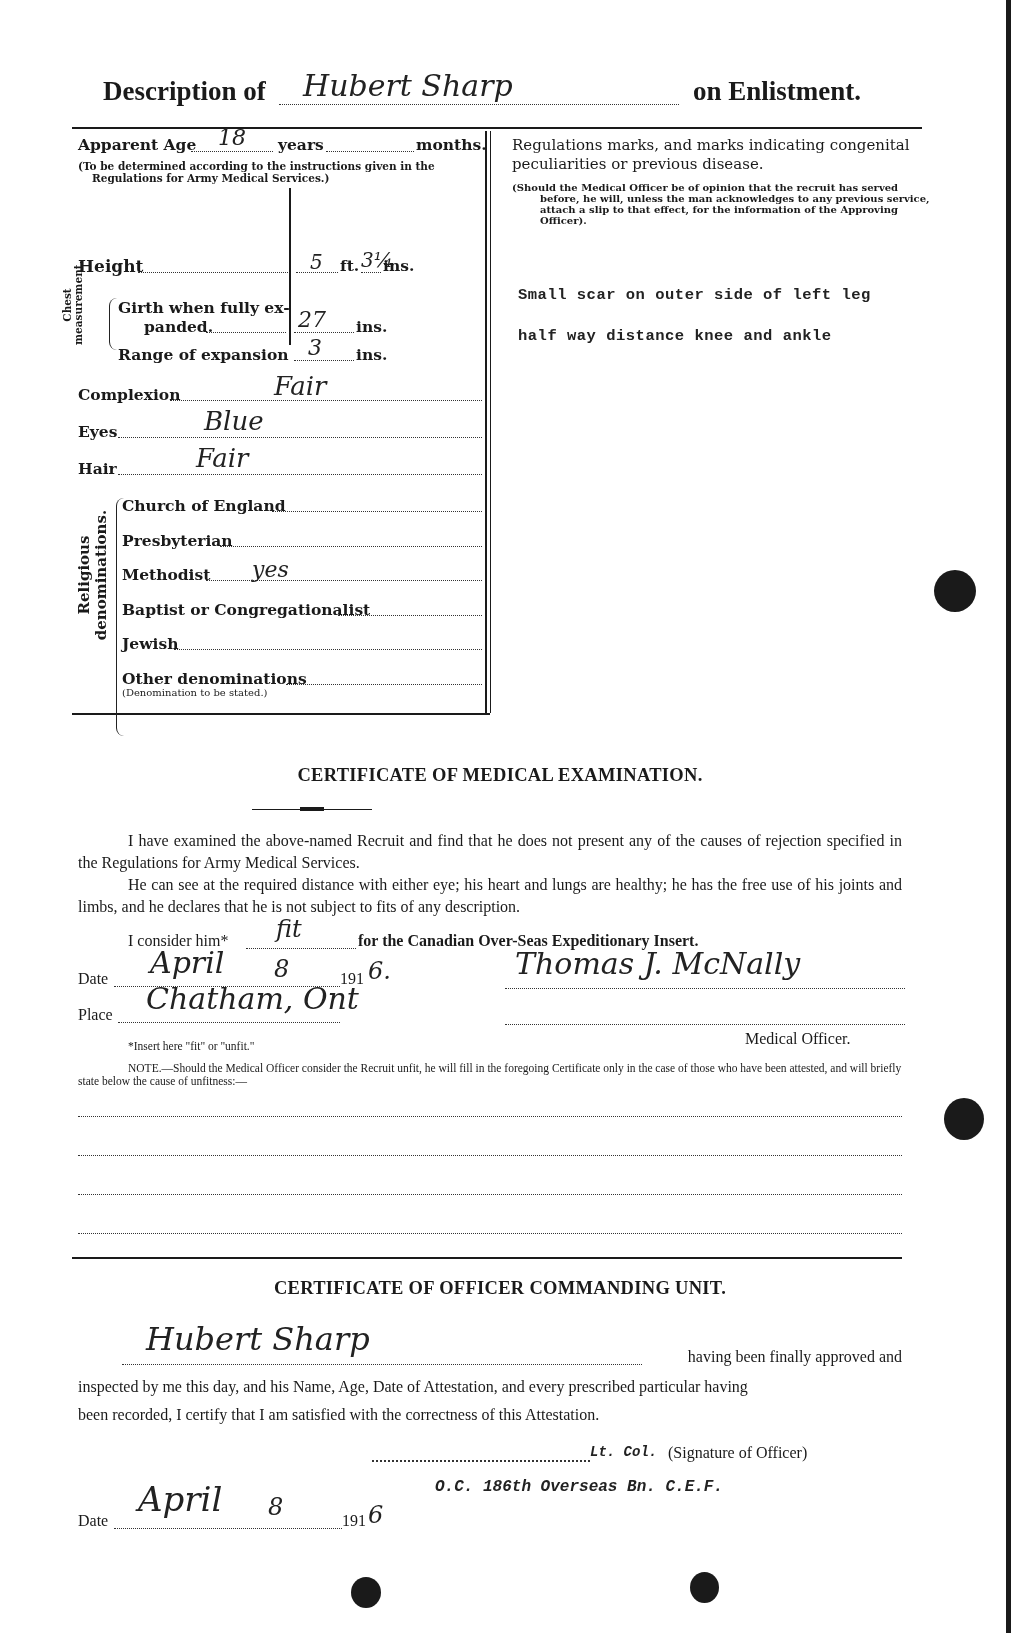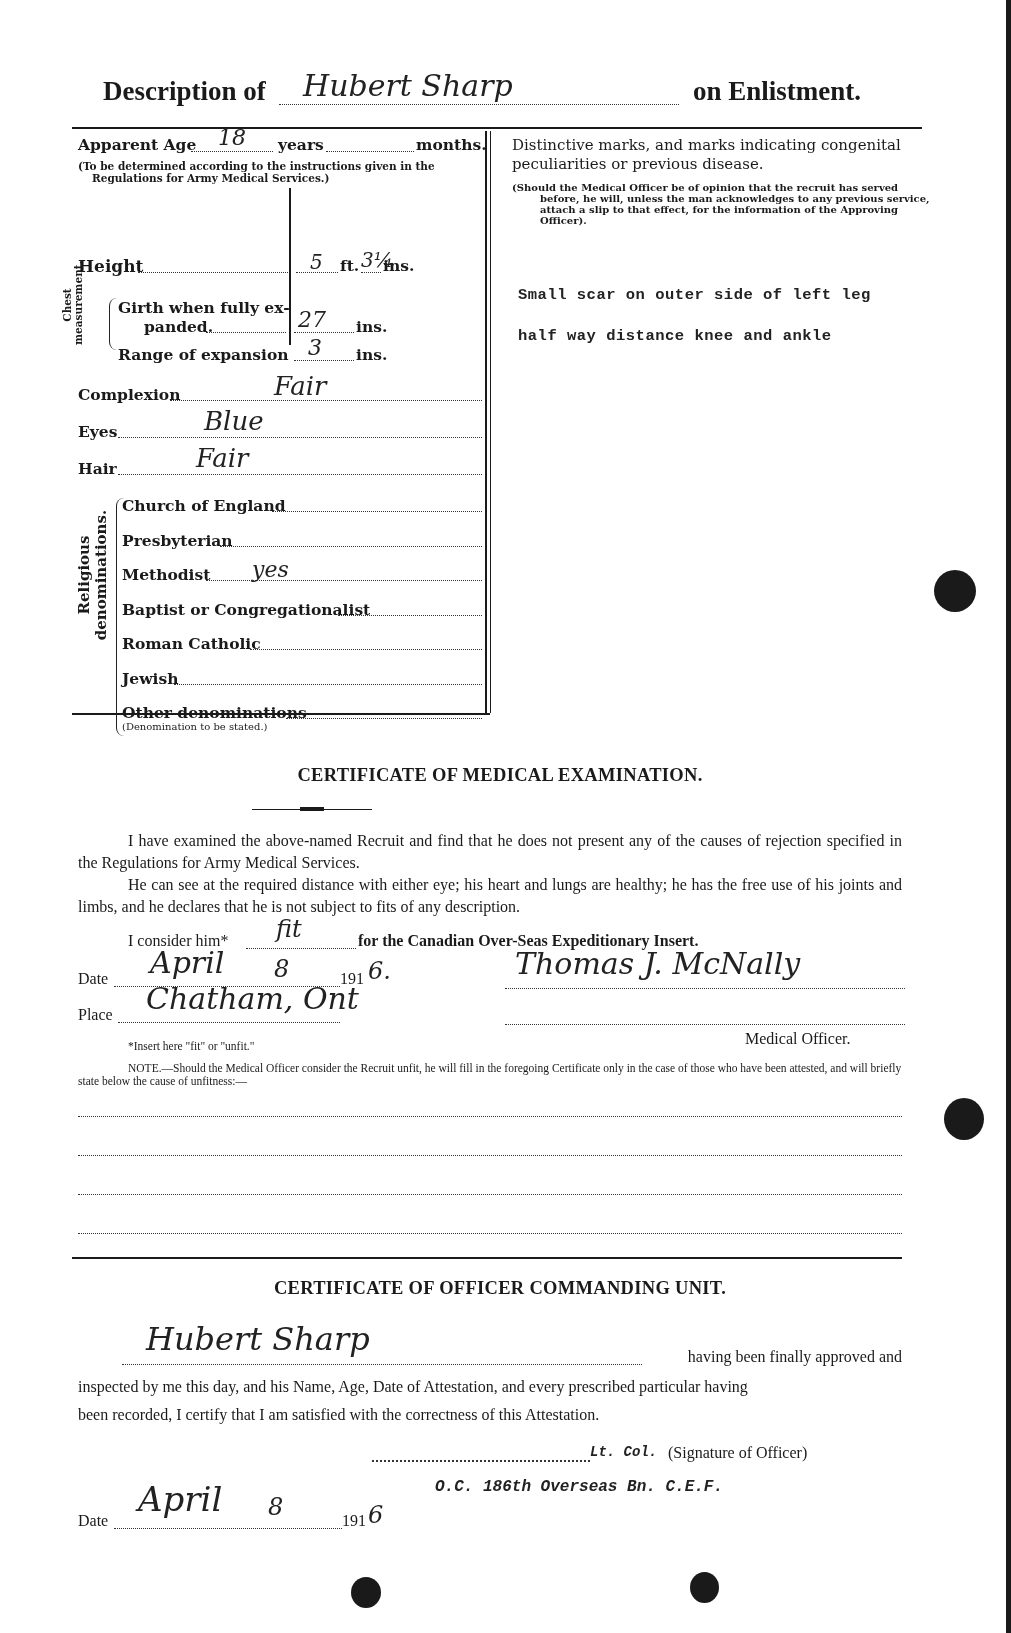--- a/index.html
+++ b/index.html
@@ -115,36 +115,32 @@
   <div style="position:relative;height:34.5px;">
     <span>Methodist</span>
     <span class="dots" style="position:absolute;left:84px;right:0;top:0;height:15px;"></span>
     <span class="hand" style="position:absolute;left:130px;top:-8px;font-size:22px;font-weight:normal;">yes</span>
   </div>
   <div style="position:relative;height:34.5px;">
     <span>Baptist or Congregationalist</span>
     <span class="dots" style="position:absolute;left:216px;right:0;top:0;height:15px;"></span>
   </div>
   <div style="position:relative;height:34.5px;">
-    <span>Roman Catholic</span>
-    <span class="dots" style="position:absolute;left:128px;right:0;top:0;height:15px;"></span>
-  </div>
-  <div style="position:relative;height:34.5px;">
     <span>Jewish</span>
     <span class="dots" style="position:absolute;left:52px;right:0;top:0;height:15px;"></span>
   </div>
   <div style="position:relative;height:18px;">
     <span>Other denominations</span>
     <span class="dots" style="position:absolute;left:164px;right:0;top:0;height:15px;"></span>
   </div>
   <div class="small" style="font-size:10px;font-weight:normal;">(Denomination to be stated.)</div>
 </div>
 
 <div class="abs lbl" style="left:512px;top:136px;width:400px;line-height:19px;font-weight:normal;font-size:15px;">
-  <div>Distinctive marks, and marks indicating congenital</div>
+  <div>Regulations marks, and marks indicating congenital</div>
   <div>peculiarities or previous disease.</div>
 </div>
 <div class="abs small" style="left:512px;top:182px;width:395px;font-size:10px;line-height:11px;padding-left:28px;text-indent:-28px;">(Should the Medical Officer be of opinion that the recruit has served before, he will, unless the man acknowledges to any previous service, attach a slip to that effect, for the information of the Approving Officer).</div>
 
 <div class="abs mono" style="left:518px;top:286px;font-size:15.5px;white-space:nowrap;letter-spacing:0.5px;">Small scar on outer side of left leg</div>
 <div class="abs mono" style="left:518px;top:327px;font-size:15.5px;white-space:nowrap;letter-spacing:0.5px;">half way distance knee and ankle</div>
 
 <div class="abs heading cond" style="left:60px;top:765px;width:880px;">CERTIFICATE OF MEDICAL EXAMINATION.</div>
 <div class="hline" style="left:252px;top:809px;width:120px;height:1px;"></div>
 <div class="hline" style="left:300px;top:807px;width:24px;height:4px;"></div>

